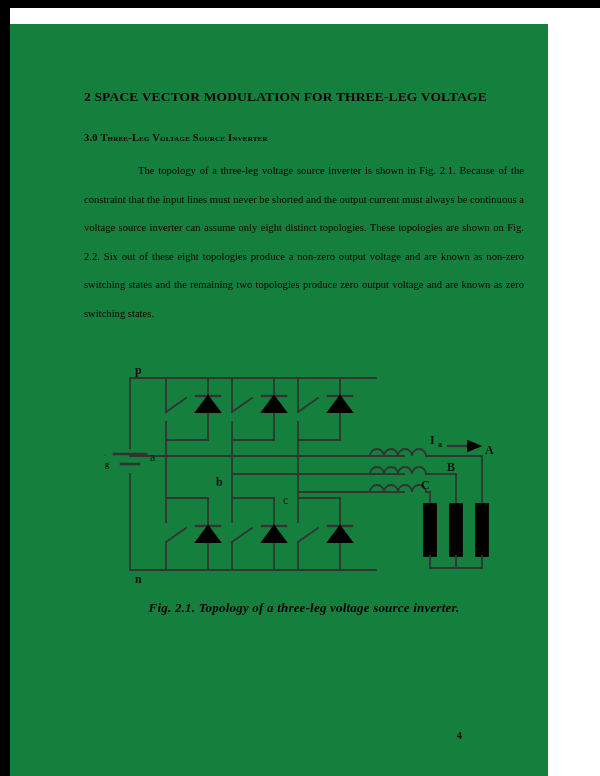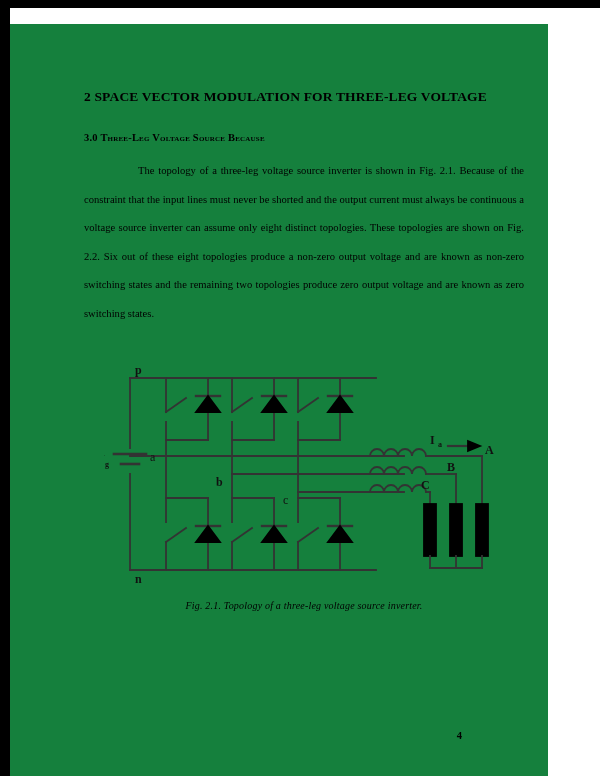--- a/index.html
+++ b/index.html
@@ -71,23 +71,23 @@
   .figure {
     position: relative;
     margin-top: 36px;
     width: 440px;
   }
   .figure svg {
     display: block;
     margin: 0 auto;
   }
   .fig-caption {
-    font-size: 10px;
+    font-size: 13px;
     font-style: italic;
-    font-weight: normal;
+    font-weight: bold;
     text-align: center;
     margin-top: 16px;
     letter-spacing: 0.2px;
   }
   .page-number {
     position: absolute;
     right: 86px;
     top: 706px;
     font-size: 10.5px;
     font-weight: bold;
@@ -119,21 +119,21 @@
 <div class="page">
 
   <div class="content">
 
     <h1 class="doc-title">
       <span>2 SPACE VECTOR MODULATION FOR THREE-LEG VOLTAGE</span><br>
     </h1>
 
     <h2 class="section-heading">
       <span class="num">3.0</span>
-      <span>Three-Leg  Voltage Source Because</span>
+      <span>Three-Leg  Voltage Source Inverter</span>
     </h2>
 
     <p class="body-par">The topology of a three-leg voltage source inverter is shown in Fig. 2.1. Because of the constraint that the input lines must never be shorted and the output current must always be continuous a voltage source inverter can assume only eight distinct topologies. These topologies are shown on Fig. 2.2. Six out of these eight topologies produce a non-zero output voltage and are known as non-zero switching states and the remaining two topologies produce zero output voltage and are known as zero switching states.</p>
 
     <div class="figure">
 
       <svg width="400" height="220" viewBox="0 0 400 220">
         <g fill="none" stroke="#333333" stroke-width="1.8" stroke-linecap="square">
 
           <g>

